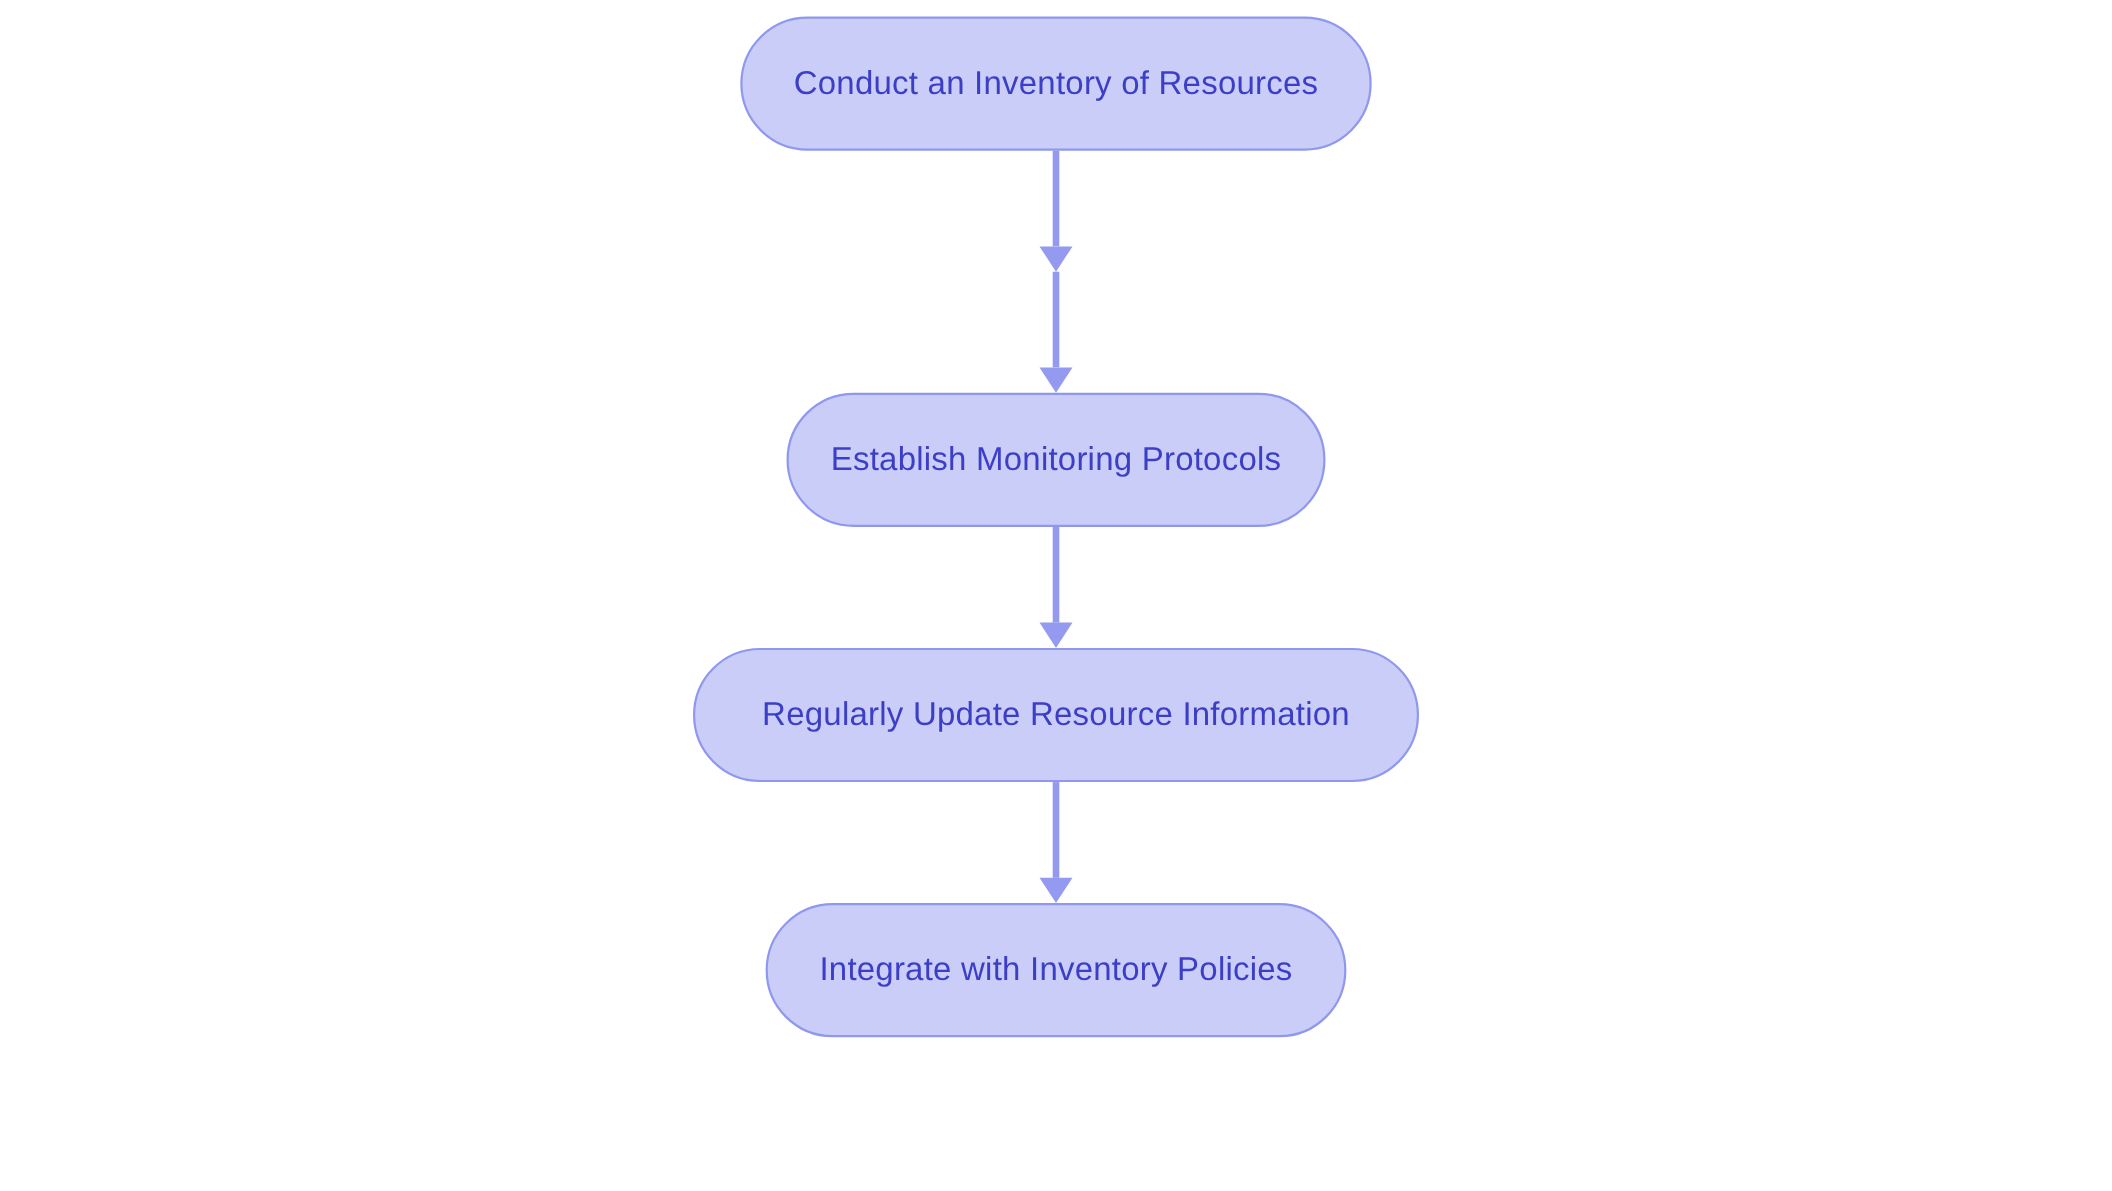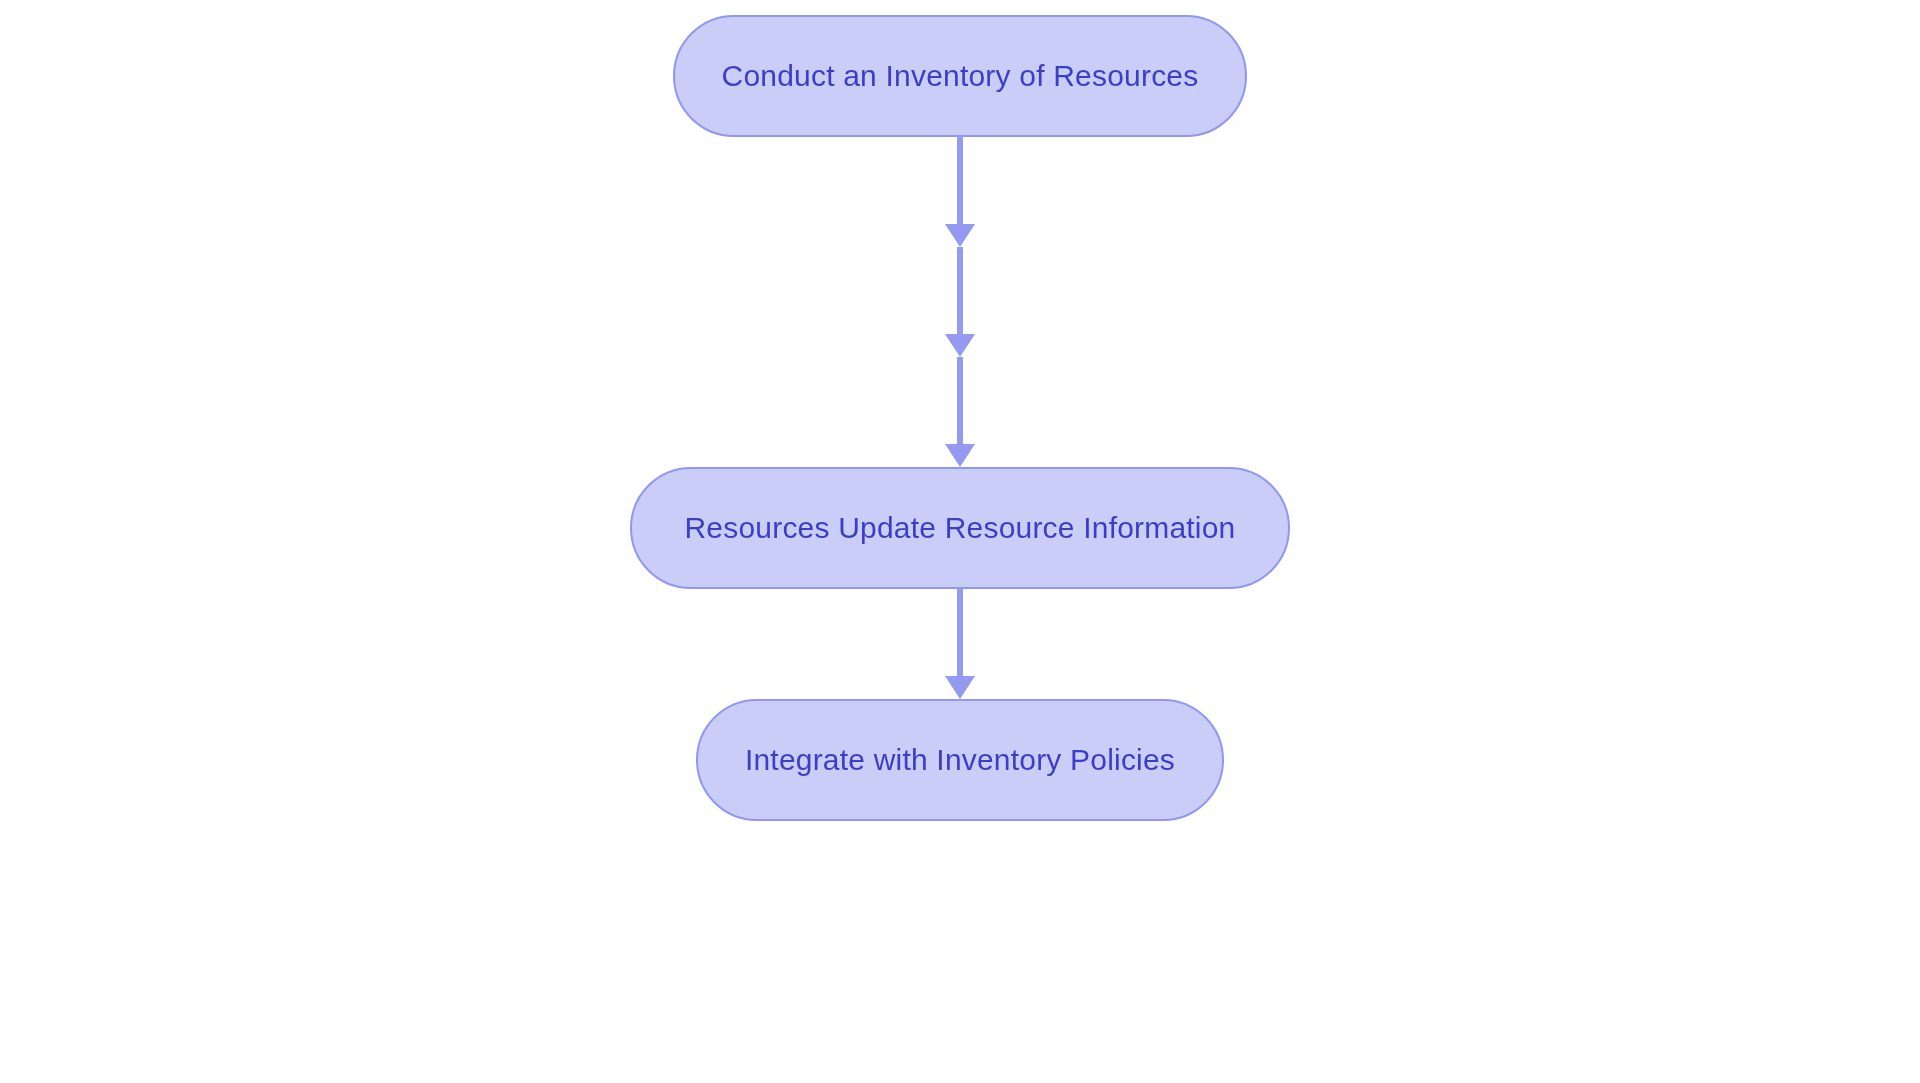--- a/index.html
+++ b/index.html
@@ -91,28 +91,31 @@
       <div class="arrow-line"></div>
       <div class="arrow-head"></div>
     </div>
 
 
     <div class="arrow">
       <div class="arrow-line"></div>
       <div class="arrow-head"></div>
     </div>
 
+    <div class="node n3">
+      <span class="node-label">Establish Monitoring Protocols</span>
+    </div>
 
     <div class="arrow">
       <div class="arrow-line"></div>
       <div class="arrow-head"></div>
     </div>
 
     <div class="node n4">
-      <span class="node-label">Resources Update Resource Information</span>
+      <span class="node-label">Regularly Update Resource Information</span>
     </div>
 
     <div class="arrow">
       <div class="arrow-line"></div>
       <div class="arrow-head"></div>
     </div>
 
     <div class="node n5">
       <span class="node-label">Integrate with Inventory Policies</span>
     </div>

